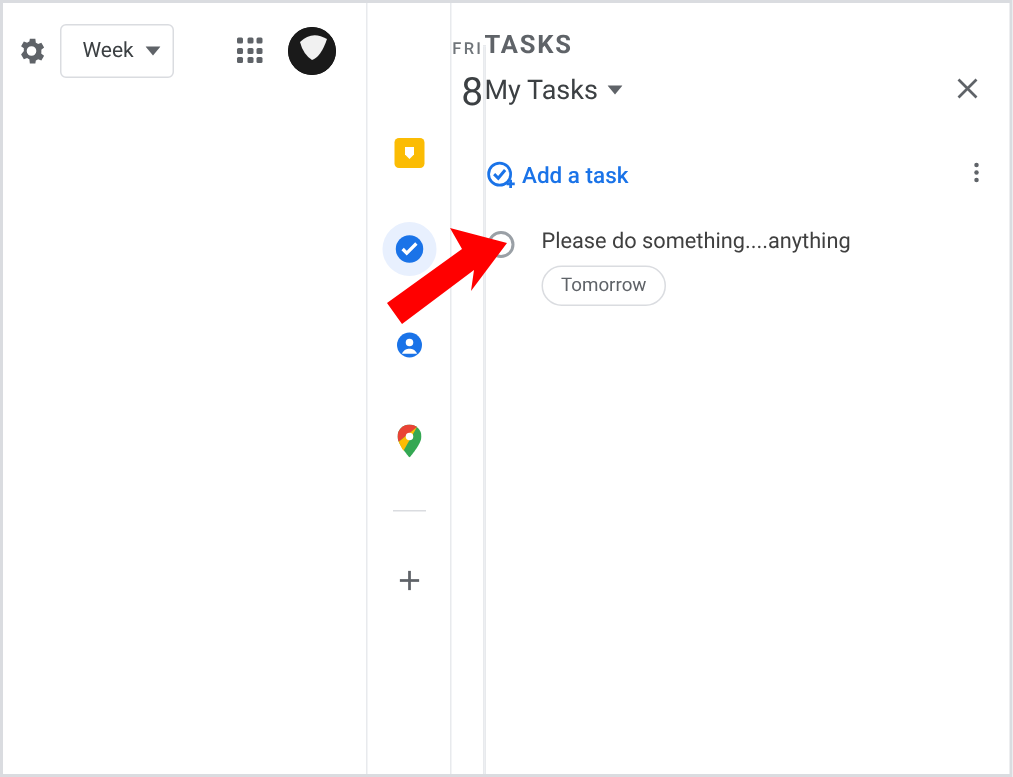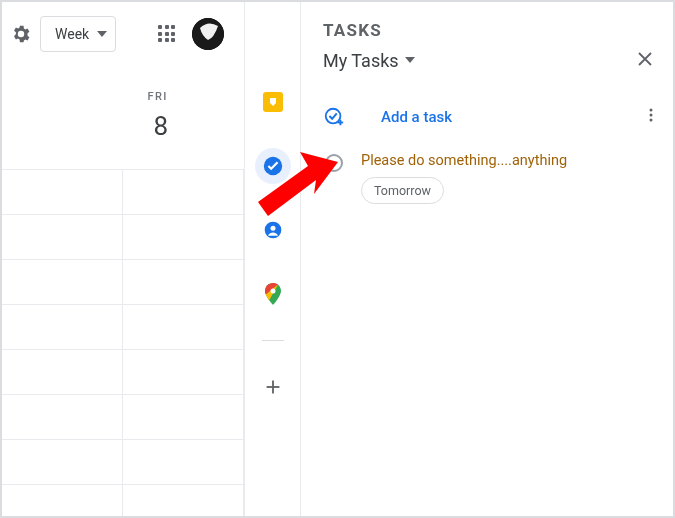--- a/index.html
+++ b/index.html
@@ -10,21 +10,21 @@
       background: #fff;
       border: 2px solid #dadce0;
       display: flex;
       position: relative;
       overflow: hidden;
     }
     .left-panel {
       width: 243px;
       border-right: 1px solid #e8eaed;
       display: flex;
-      flex-direction: column;
+      flex-direction: row;
     }
     .topbar {
       height: 64px;
       display: flex;
       align-items: center;
       padding: 0 8px;
       gap: 8px;
     }
     .gear-icon { color: #5f6368; width: 22px; height: 22px; }
     .view-dropdown {
@@ -73,27 +73,27 @@
       flex: 1;
       padding: 18px 14px 0 22px;
       position: relative;
     }
     .tp-label { font-size: 17px; letter-spacing: 1.2px; color: #5f6368; font-weight: 700; }
     .tp-header { display: flex; align-items: center; justify-content: space-between; margin-top: 4px; gap: 28px; }
     .tp-title-wrap { display: flex; align-items: center; gap: 6px; }
     .tp-title { font-size: 18px; color: #3c4043; font-weight: 400; }
     .close-x { color: #5f6368; font-size: 20px; line-height: 1; padding: 6px; }
     .add-row { display: flex; align-items: center; margin-top: 30px; justify-content: space-between; }
-    .add-left { display: flex; align-items: center; gap: 36px; }
+    .add-left { display: flex; align-items: center; gap: 3px; }
     .add-text { color: #1a73e8; font-size: 15px; font-weight: 500; }
     .add-ico { width: 22px; height: 22px; color: #1a73e8; }
     .more-ico { color: #5f6368; }
     .task-item { display: flex; align-items: flex-start; gap: 18px; margin-top: 24px; margin-left: 2px; }
     .checkbox { width: 18px; height: 18px; border: 2px solid #9aa0a6; border-radius: 50%; flex-shrink: 0; margin-top: 2px; }
-    .task-title { font-size: 14.5px; color: #a16207; }
+    .task-title { font-size: 14.5px; color: #404040; }
     .chips { display: flex; gap: 9px; margin-top: 8px; }
     .chip { border: 1px solid #dadce0; border-radius: 16px; padding: 5px 12px; font-size: 12.5px; color: #5f6368; display: flex; align-items: center; gap: 5px; }
 
     .arrow { position: absolute; left: 256px; top: 150px; width: 80px; height: 70px; pointer-events: none; }
 
     .chev { width: 10px; height: 10px; }
   </style>
 </head>
 <body>
 

